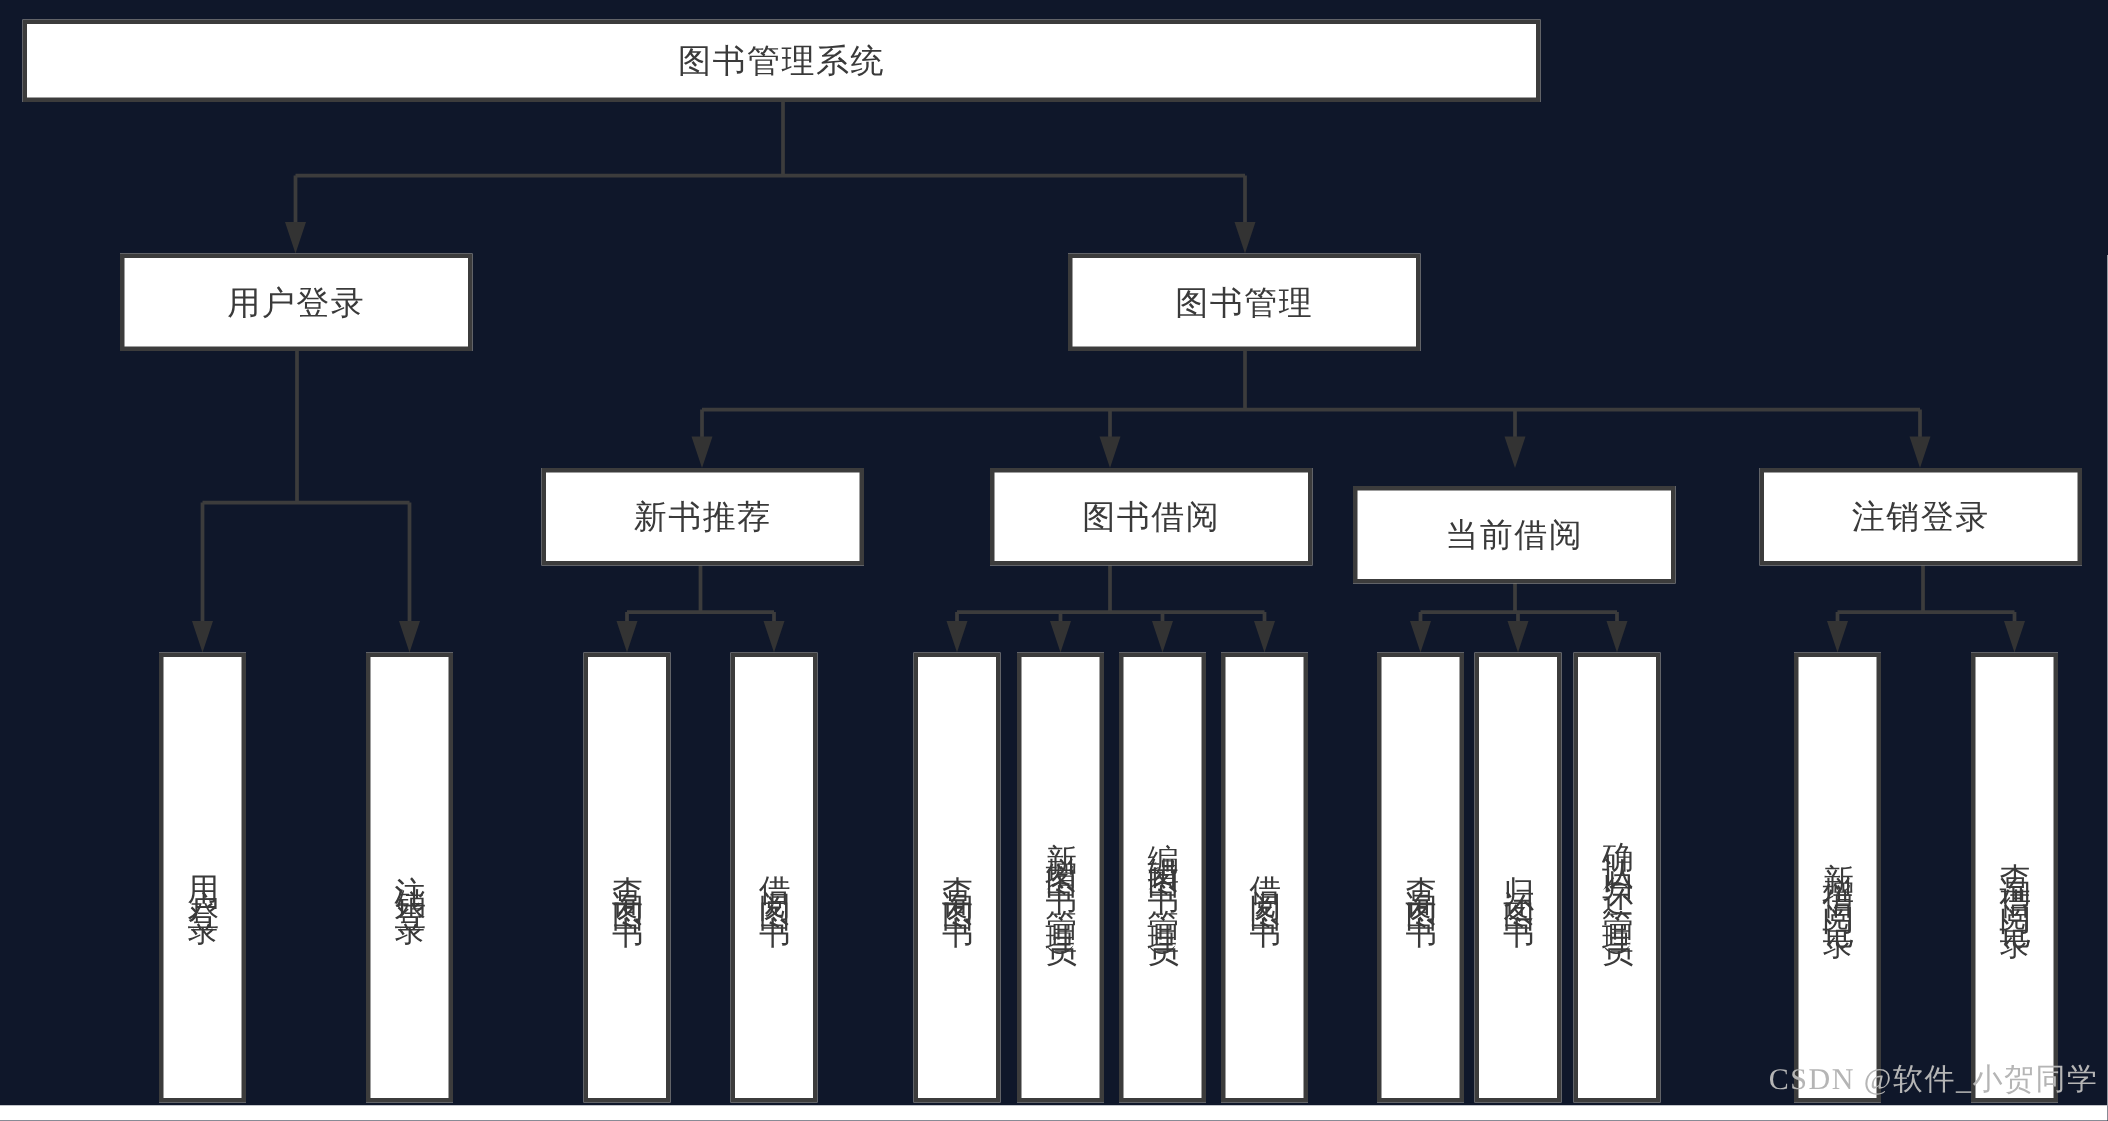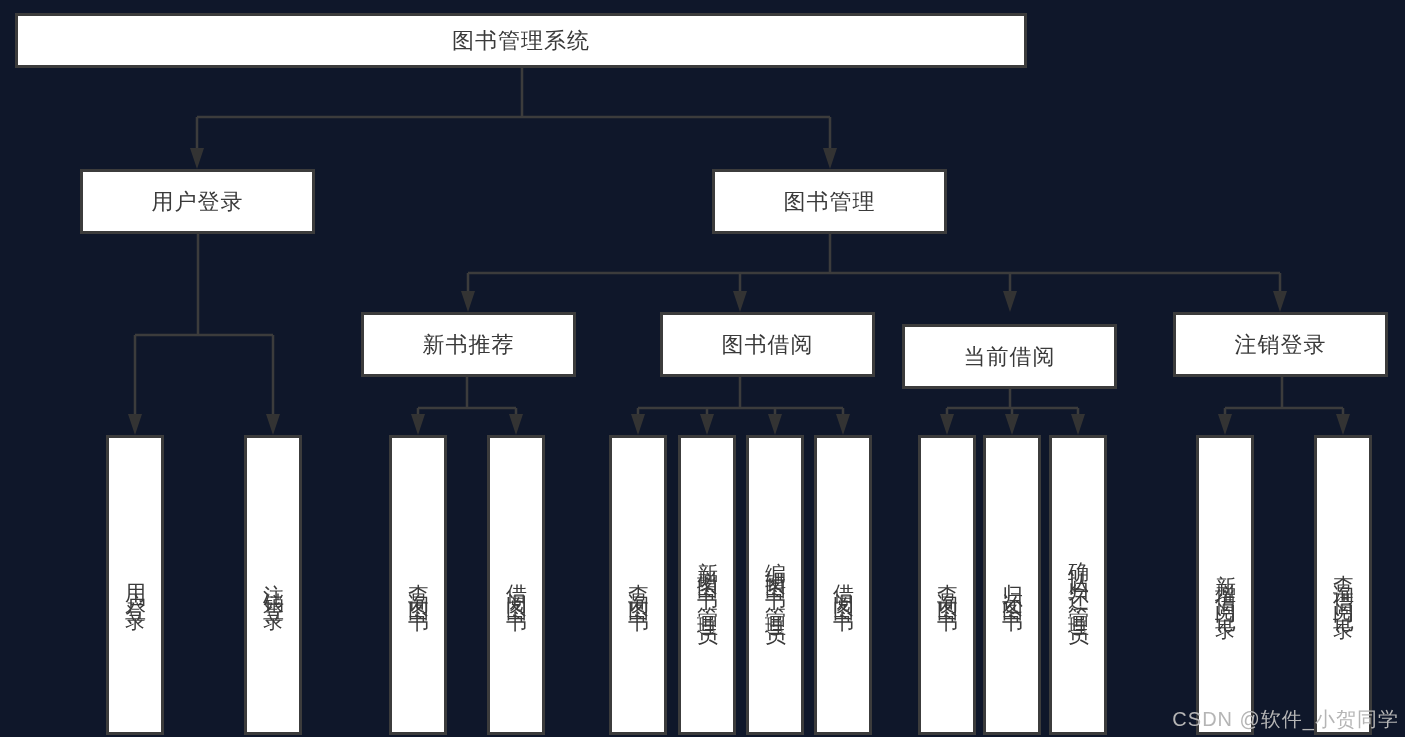--- a/index.html
+++ b/index.html
@@ -53,21 +53,21 @@
     white-space: nowrap;
   }
   .watermark {
     position: absolute;
     right: 6px;
     bottom: 4px;
     font-size: 20px;
     color: #b5b5b5;
     letter-spacing: 1px;
     z-index: 3;
-    font-family: Liberation Sans, sans-serif;
+    font-family: Liberation Serif, serif;
   }
   .line { stroke: #3c3c3c; stroke-width: 2.5; fill: none; }
   .arrow { fill: #333333; stroke: none; }
 </style>
 </head>
 <body>
 
 <div class="stage">
 
   <svg class="connectors" viewBox="0 0 1405 747" xmlns="http://www.w3.org/2000/svg">

